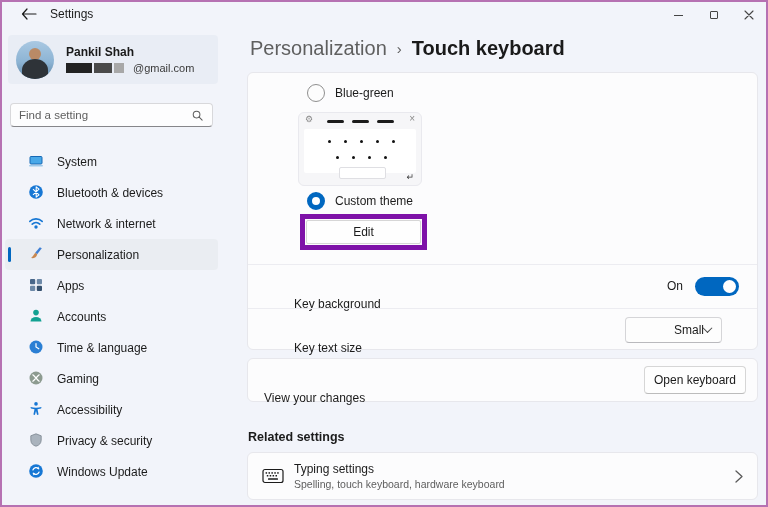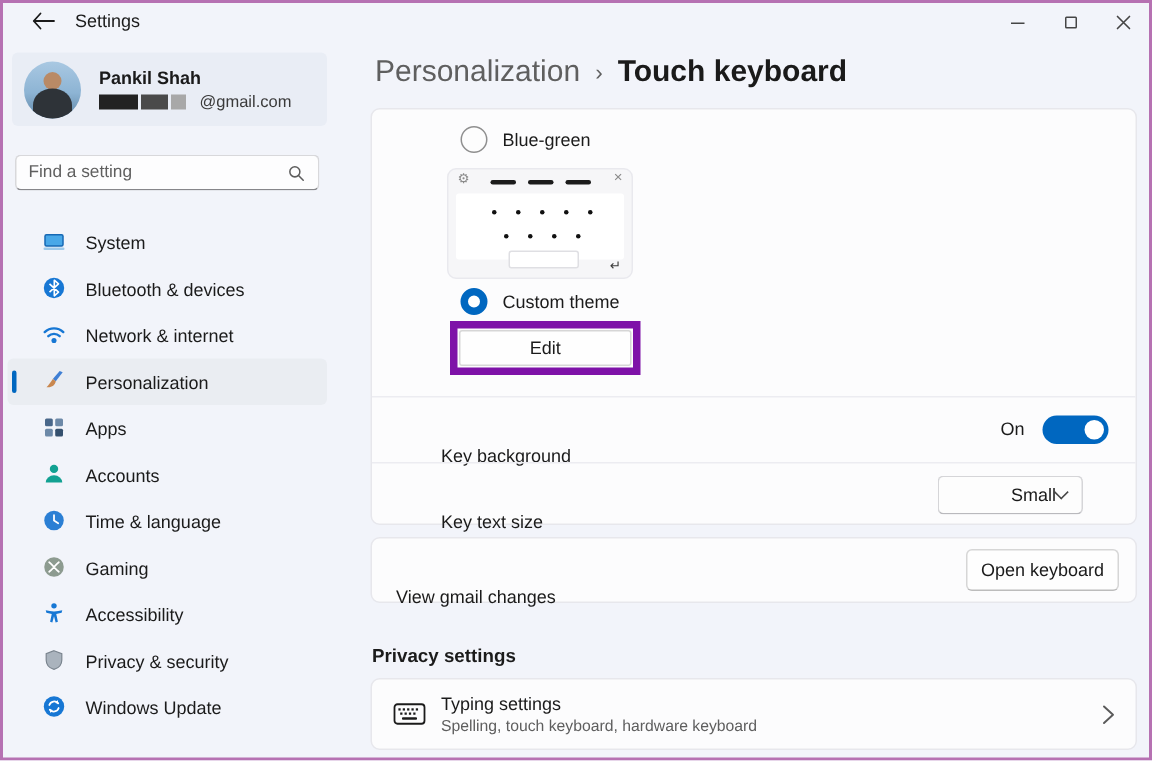--- a/index.html
+++ b/index.html
@@ -329,26 +329,26 @@
       <span class="setting-label">Key text size</span>
       <span class="spacer"></span>
       <div class="dropdown">
         <span class="dd-value">Small</span>
         <span class="chev-down"></span>
       </div>
     </div>
   </div>
 
   <div class="card card2">
-    <span class="setting-label">View gmail changes</span>
+    <span class="setting-label">View your changes</span>
     <span class="spacer"></span>
     <div class="btn open-kbd-btn">Open keyboard</div>
   </div>
 
-  <div class="related-heading">Privacy settings</div>
+  <div class="related-heading">Related settings</div>
 
   <div class="card card3">
     <svg class="typing-icon" viewBox="0 0 22 16">
       <rect x="1" y="1.5" width="20" height="13" rx="2" stroke="#1b1b1b" stroke-width="1.2" fill="none"></rect>
       <g fill="#1b1b1b">
         <rect x="3.6" y="4.2" width="1.5" height="1.5"></rect>
           <rect x="6.5" y="4.2" width="1.5" height="1.5"></rect>
           <rect x="9.4" y="4.2" width="1.5" height="1.5"></rect>
           <rect x="12.3" y="4.2" width="1.5" height="1.5"></rect>
           <rect x="15.2" y="4.2" width="1.5" height="1.5"></rect>

